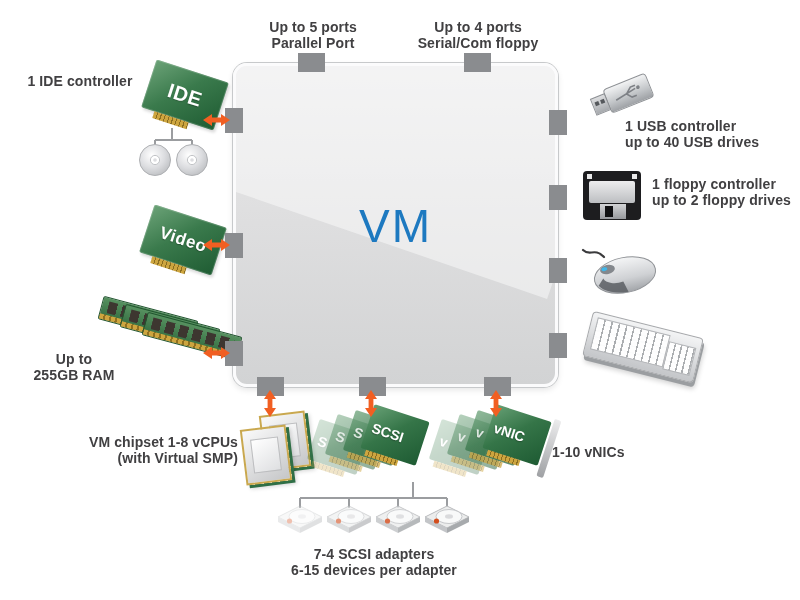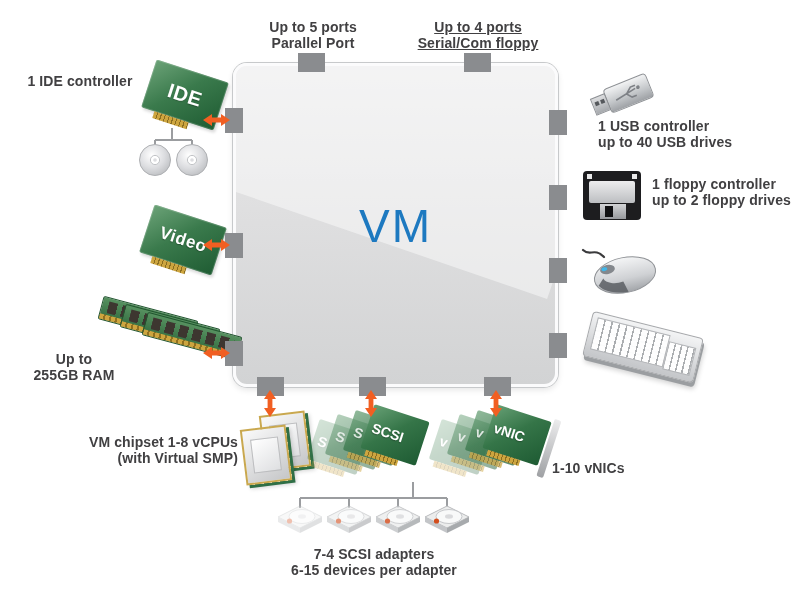--- a/index.html
+++ b/index.html
@@ -190,43 +190,43 @@
     <polygon points="7,0 13,9 9.4,9 9.4,18 13,18 7,27 1,18 4.6,18 4.6,9 1,9" fill="#f15f22"></polygon>
     </svg>
   <svg class="arrow" style="left:489px;top:390px;" width="14" height="27">
     <polygon points="7,0 13,9 9.4,9 9.4,18 13,18 7,27 1,18 4.6,18 4.6,9 1,9" fill="#f15f22"></polygon>
     </svg>
 
   <div class="lbl t-center" style="left:258px;top:19px;width:110px;">
     <span>Up to 5 ports</span>
     <span>Parallel Port</span>
   </div>
-  <div class="lbl t-center" style="left:416px;top:19px;width:124px;text-decoration:underline;">
+  <div class="lbl t-center" style="left:416px;top:19px;width:124px;">
     <span>Up to 4 ports</span>
     <span>Serial/Com floppy</span>
   </div>
   <div class="lbl t-center" style="left:13px;top:73px;width:134px;">
     <span>1 IDE controller</span>
   </div>
   <div class="lbl t-center" style="left:18px;top:351px;width:112px;">
     <span>Up to</span>
     <span>255GB RAM</span>
   </div>
   <div class="lbl t-right" style="left:86px;top:434px;width:152px;">
     <span>VM chipset 1-8 vCPUs</span>
     <span>(with Virtual SMP)</span>
   </div>
   <div class="lbl t-center" style="left:284px;top:546px;width:180px;">
     <span>7-4 SCSI adapters</span>
     <span>6-15 devices per adapter</span>
   </div>
-  <div class="lbl t-left" style="left:552px;top:444px;width:100px;margin-top:16px;">
+  <div class="lbl t-left" style="left:552px;top:444px;width:100px;">
     <span>1-10 vNICs</span>
   </div>
-  <div class="lbl t-left" style="left:598px;top:118px;width:160px;">
+  <div class="lbl t-left" style="left:625px;top:118px;width:160px;">
     <span>1 USB controller</span>
     <span>up to 40 USB drives</span>
   </div>
   <div class="lbl t-left" style="left:652px;top:176px;width:160px;">
     <span>1 floppy controller</span>
     <span>up to 2 floppy drives</span>
   </div>
 
   <div class="pcicard" style="left:147px;top:70px;">
     <div class="pcicard-body">

